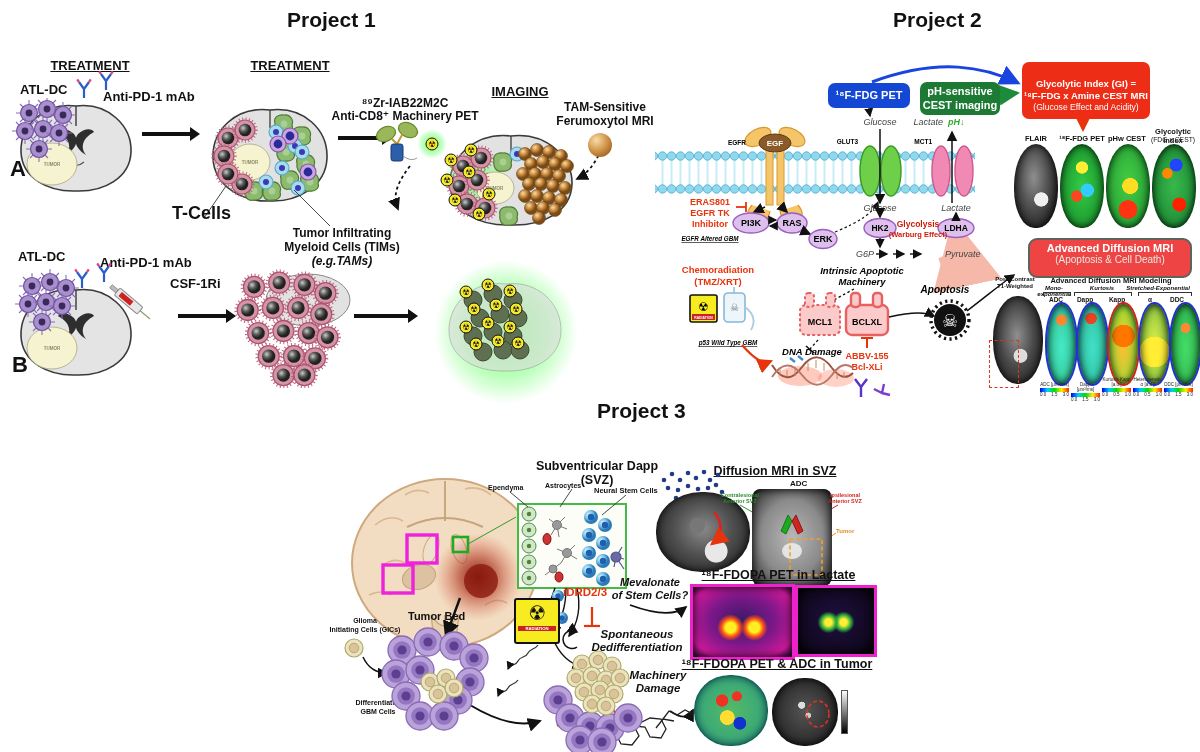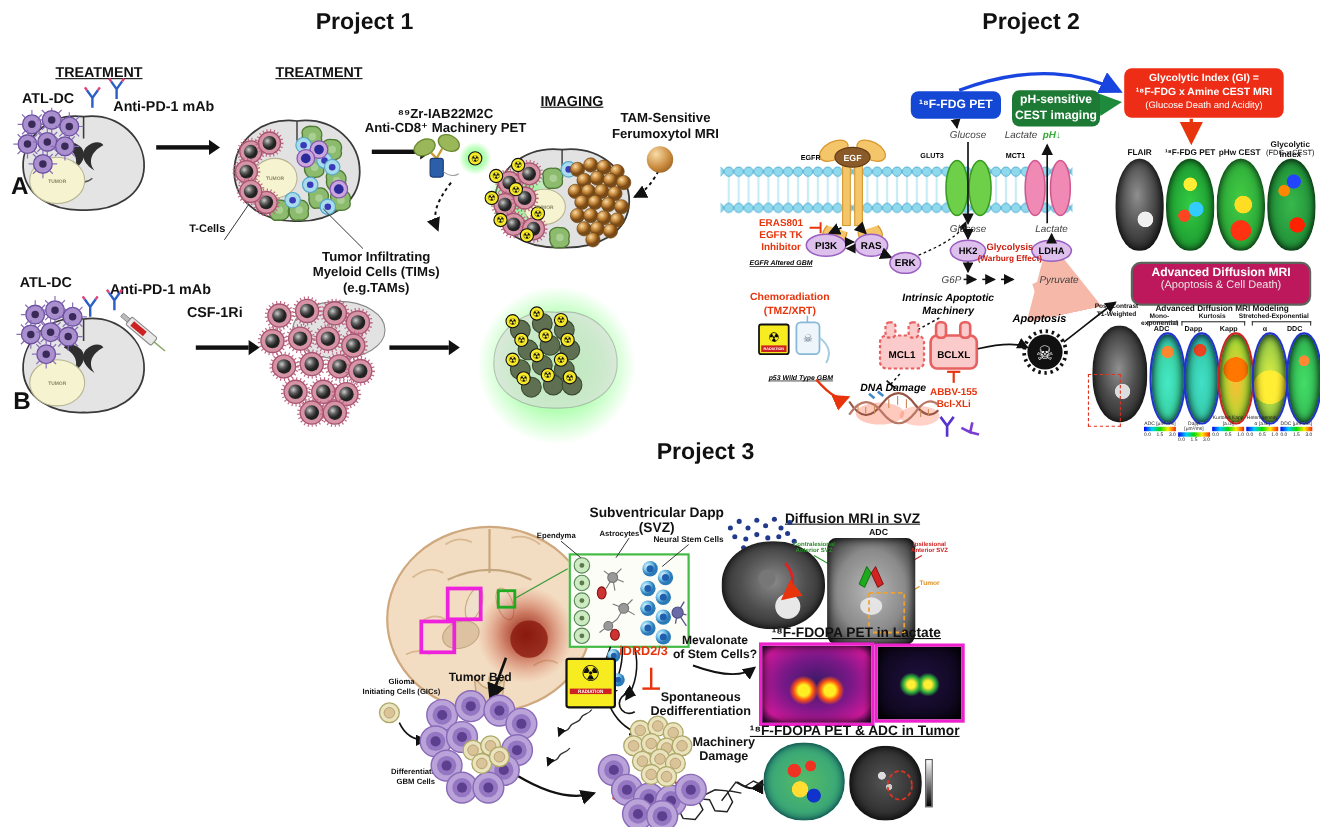--- a/index.html
+++ b/index.html
@@ -1,19 +1,19 @@
 <!DOCTYPE html>
 <html><head>
 <meta charset="utf-8">
 <style>
   html,body{margin:0;padding:0}
   body{width:1200px;height:752px;position:relative;background:#fff;
        font-family:"Liberation Sans","DejaVu Sans",sans-serif;color:#111;overflow:hidden}
   .abs{position:absolute}
-  .b{font-weight:bold}.i{}.u{text-decoration:underline}.ctr{text-align:center}.grn{color:#2a8a2a}
+  .b{font-weight:bold}.i{font-style:italic}.u{text-decoration:underline}.ctr{text-align:center}.grn{color:#2a8a2a}
   .title{font-size:21px;font-weight:bold}
   .h13{font-size:13px;font-weight:bold}
   .l12{font-size:12px;font-weight:bold}
   .harrow{position:absolute;height:0;border-top:4.5px solid #111}
   .harrow::after{content:"";position:absolute;right:-10px;top:-9.5px;
      border-left:10px solid #111;border-top:7px solid transparent;border-bottom:7px solid transparent}
   .box{position:absolute;border-radius:7px;color:#fff;text-align:center;font-weight:bold}
   .mri{position:absolute;box-shadow:inset 0 0 8px #000}
   .cbar{height:4px;background:linear-gradient(90deg,#0000ee,#00ccff,#00dd00,#ffee00,#ff2200)}
   .cbl{font-size:4.5px;text-align:center;line-height:1.1;color:#222}
@@ -170,21 +170,21 @@
     <use href="#pur" x="80" y="54"></use>
   <use href="#tc" x="30" y="48"></use>
     <use href="#tc" x="47" y="40"></use>
     <use href="#tc" x="26" y="66"></use>
   <use href="#tc" x="44" y="94"></use>
     <use href="#tc" x="30" y="84"></use>
   <text x="52" y="74" text-anchor="middle" font-size="4.5" font-weight="bold" fill="#8a8a6a">TUMOR</text>
   <path d="M6,128 L28,96" stroke="#333" stroke-width=".9"></path>
   <path d="M96,100 L132,136" stroke="#333" stroke-width=".9"></path>
 </svg>
-<div class="abs b" style="left:172px;top:203px;font-size:10px">T-Cells</div>
+<div class="abs b" style="left:172px;top:203px;font-size:18px">T-Cells</div>
 <div class="abs ctr" style="left:262px;top:226px;width:160px">
   <div class="l12">Tumor Infiltrating</div>
   <div class="l12">Myeloid Cells (TIMs)</div>
   <div class="l12 i">(e.g.TAMs)</div>
 </div>
 
 <div class="harrow" style="left:338px;top:136px;width:44px"></div>
 
 <div class="abs l12 ctr" style="left:345px;top:96px;width:120px">⁸⁹Zr-IAB22M2C</div>
 <div class="abs l12 ctr" style="left:326px;top:109px;width:158px">Anti-CD8⁺ Machinery PET</div>
@@ -486,41 +486,41 @@
     </g>
     <path d="M150,303 l5,4 M158,301 l5,4" stroke="#4488cc" stroke-width="2.4"></path>
   </g>
 </svg>
 
 <div class="box" style="left:828px;top:83px;width:82px;height:19px;background:#1347d4;font-size:11px;padding-top:6px">¹⁸F-FDG PET</div>
 <div class="box" style="left:920px;top:82px;width:80px;height:30px;background:#1d7a34;font-size:11px;line-height:1.25;padding-top:3px">
   <div>pH-sensitive</div>
   <div>CEST imaging</div>
 </div>
-<div class="box" style="left:1022px;top:62px;width:145px;height:41px;background:#ee2d16;font-size:9.5px;line-height:1.25;padding-top:4px">
+<div class="box" style="left:1022px;top:62px;width:128px;height:41px;background:#ee2d16;font-size:9.5px;line-height:1.25;padding-top:16px">
   <div>Glycolytic Index (GI) =</div>
   <div>¹⁸F-FDG x Amine CEST MRI</div>
-  <div style="font-size:8.6px;font-weight:normal">(Glucose Death and Acidity)</div>
+  <div style="font-size:8.6px;font-weight:normal">(Glucose Effect and Acidity)</div>
 </div>
 
 <div class="abs b ctr" style="left:1010px;top:134px;width:52px;font-size:7.5px">FLAIR</div>
 <div class="abs b ctr" style="left:1056px;top:134px;width:52px;font-size:7.5px">¹⁸F-FDG PET</div>
 <div class="abs b ctr" style="left:1102px;top:134px;width:50px;font-size:7.5px">pHw CEST</div>
 <div class="abs b ctr" style="left:1146px;top:127px;width:54px;font-size:7.5px">Glycolytic Index</div>
 <div class="abs ctr" style="left:1146px;top:136px;width:54px;font-size:6.8px">(FDG x CEST)</div>
 <div class="mri" style="left:1014px;top:144px;width:44px;height:84px;border-radius:50% 50% 46% 46%;
   background:radial-gradient(circle at 62% 66%, #f0f0f0 0 11%, rgba(0,0,0,0) 12%),radial-gradient(ellipse at 45% 40%, #8f8f8f 0%, #565656 38%, #262626 75%, #050505 100%)"></div>
 <div class="mri" style="left:1060px;top:144px;width:44px;height:84px;border-radius:50% 50% 46% 46%;
   background:radial-gradient(circle at 50% 28%, #ffee33 0 9%, rgba(0,0,0,0) 10%),radial-gradient(circle at 38% 62%, #ff4422 0 9%, rgba(0,0,0,0) 10%),radial-gradient(circle at 62% 55%, #33ccff 0 12%, rgba(0,0,0,0) 13%),radial-gradient(ellipse at 50% 50%, #33cc44 0%, #1d9a30 70%, #0a4a14 100%)"></div>
 <div class="mri" style="left:1106px;top:144px;width:44px;height:84px;border-radius:50% 50% 46% 46%;
   background:radial-gradient(circle at 50% 78%, #ff3311 0 13%, rgba(0,0,0,0) 14%),radial-gradient(circle at 55% 50%, #ffdd22 0 16%, rgba(0,0,0,0) 17%),radial-gradient(ellipse at 50% 45%, #44cc44 0%, #2aa838 65%, #0c5a18 100%)"></div>
 <div class="mri" style="left:1152px;top:144px;width:44px;height:84px;border-radius:50% 50% 46% 46%;
   background:radial-gradient(circle at 62% 72%, #ff2200 0 10%, rgba(0,0,0,0) 11%),radial-gradient(circle at 35% 35%, #ff8800 0 8%, rgba(0,0,0,0) 9%),radial-gradient(circle at 55% 25%, #2244ff 0 9%, rgba(0,0,0,0) 10%),radial-gradient(ellipse at 50% 50%, #38b84c 0%, #23953a 60%, #0c4a18 100%)"></div>
 
-<div class="abs" style="left:1028px;top:238px;width:160px;height:34px;background:#be185d;border:2px solid #5e635c;border-radius:9px;text-align:center;padding-top:2px">
+<div class="abs" style="left:1028px;top:238px;width:160px;height:34px;background:#ef4444;border:2px solid #5e635c;border-radius:9px;text-align:center;padding-top:2px">
   <div style="font-size:11px;font-weight:bold;color:#fff">Advanced Diffusion MRI</div>
   <div style="font-size:10px;color:#e8e8e2">(Apoptosis &amp; Cell Death)</div>
 </div>
 <div class="abs b ctr" style="left:1036px;top:276px;width:150px;font-size:7.5px">Advanced Diffusion MRI Modeling</div>
 <div class="abs b i ctr" style="left:1030px;top:285px;width:48px;font-size:6px">Mono-exponential</div>
 <div class="abs b i ctr" style="left:1080px;top:285px;width:44px;font-size:6px">Kurtosis</div>
 <div class="abs b i ctr" style="left:1126px;top:285px;width:64px;font-size:6px">Stretched-Exponential</div>
 <div class="tick-bracket" style="left:1043px;top:292px;width:26px"></div>
 <div class="tick-bracket" style="left:1074px;top:292px;width:56px"></div>
 <div class="tick-bracket" style="left:1138px;top:292px;width:52px"></div>

